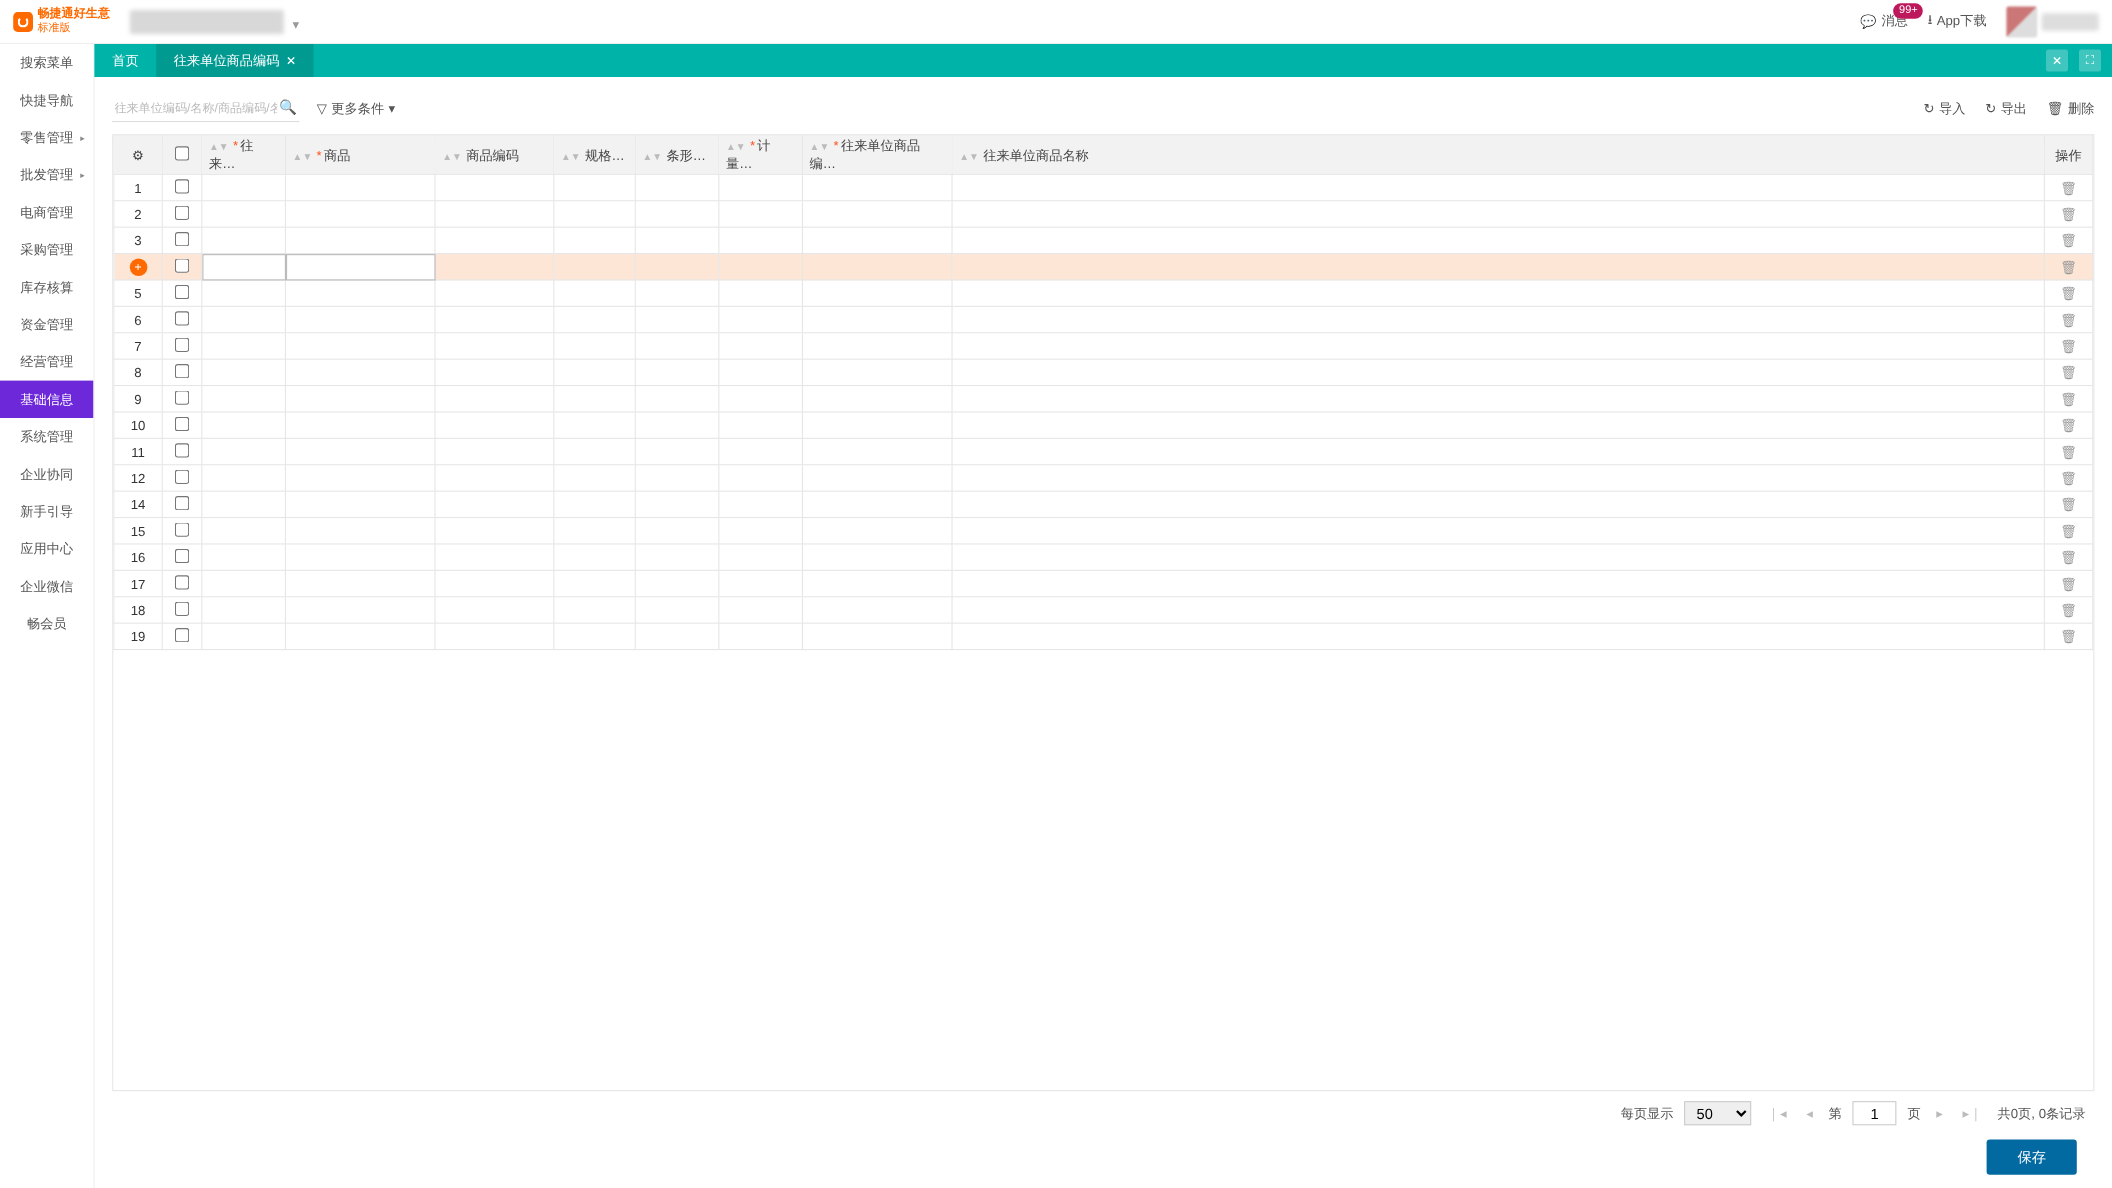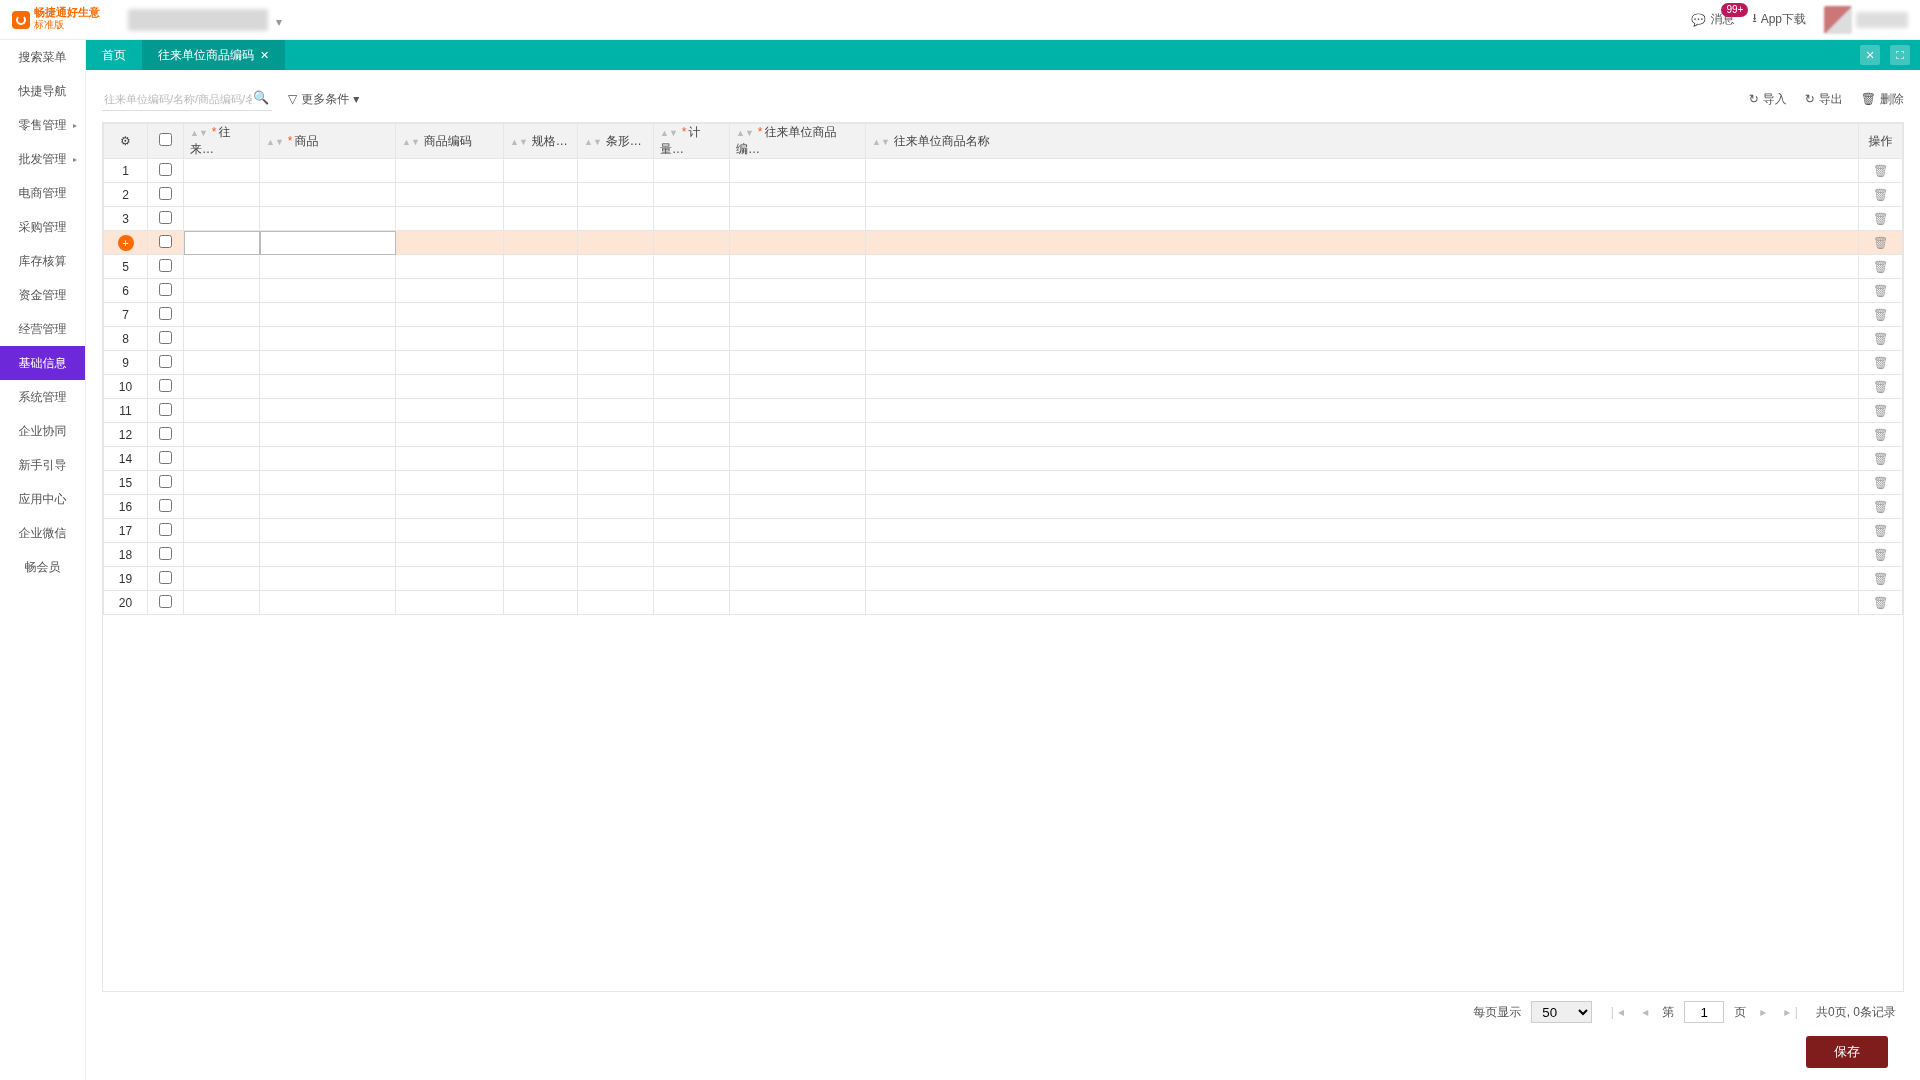--- a/index.html
+++ b/index.html
@@ -1,19 +1,19 @@
 <!DOCTYPE html>
 <html><head>
 <meta charset="utf-8">
 <style>
 * { margin:0; padding:0; box-sizing:border-box; font-family:"Microsoft YaHei",Arial,sans-serif; }
 body { background:#fff; font-size:12px; color:#333; overflow:hidden; }
 
 
-.topbar { height:40px; display:flex; align-items:center; padding:0 12px; border-bottom:1px solid #eee;gap:10px; }
+.topbar { height:40px; display:flex; align-items:center; padding:0 12px; border-bottom:1px solid #eee; }
 .logo { display:flex; align-items:center; gap:4px; }
 .logo-mark { width:18px; height:18px; background:#ff6a00; border-radius:4px; position:relative; }
 .logo-mark::after { content:""; position:absolute; inset:4px; border:2px solid #fff; border-radius:50%; border-top-color:transparent; }
 .logo-text { font-size:11px; color:#ff6a00; font-weight:bold; line-height:1; }
 .logo-sub { font-size:10px; color:#ff6a00; }
 .org-select { margin-left:18px; position:relative; }
 .org-blur { width:140px; height:22px; background:#d8d8d8; border-radius:2px; filter:blur(2px); }
 .org-caret { position:absolute; right:-14px; top:6px; color:#999; }
 .topbar-right { margin-left:auto; display:flex; align-items:center; gap:18px; }
 .tr-item { display:flex; align-items:center; gap:4px; cursor:pointer; color:#555; position:relative; }
@@ -69,21 +69,21 @@
 input[type=checkbox]{ cursor:pointer; }
 
 
 .pager { height:40px; display:flex; align-items:center; justify-content:flex-end; gap:10px; font-size:12px; color:#555; padding-right:8px; }
 .pager select { height:22px; border:1px solid #ccc; padding:0 18px 0 6px; }
 .pg-btn { color:#bbb; cursor:pointer; padding:0 4px; }
 .pg-input { width:40px; height:22px; border:1px solid #ccc; text-align:center; }
 
 
 .footer { height:48px; display:flex; align-items:center; justify-content:flex-end; padding:0 16px 8px; }
-.save-btn { background:#7f1d1d; color:#fff; border:none; padding:7px 28px; border-radius:3px; cursor:pointer; font-size:13px; }
+.save-btn { background:#0369a1; color:#fff; border:none; padding:7px 28px; border-radius:3px; cursor:pointer; font-size:13px; }
 
 
 .i { font-style:normal; }
 </style>
 </head>
 <body>
 
 <div class="topbar">
   <div class="logo">
     <div class="logo-mark"></div>
@@ -439,33 +439,20 @@
                 <td></td>
                 <td></td>
                 <td></td>
                 <td></td>
                 <td></td>
                 <td></td>
                 <td></td>
                 <td></td>
                 <td class="col-op"><span class="del-icon i">🗑</span></td>
               </tr>
-              <tr>
-                <td class="col-idx">20</td>
-                <td class="col-chk"><input type="checkbox" style=""></td>
-                <td></td>
-                <td></td>
-                <td></td>
-                <td></td>
-                <td></td>
-                <td></td>
-                <td></td>
-                <td></td>
-                <td class="col-op"><span class="del-icon i">🗑</span></td>
-              </tr>
             </tbody>
         </table>
       </div>
 
       <div class="pager">
         <span>每页显示</span>
         <select>
           <option>50</option>
         </select>
         <span class="pg-btn i">｜◂</span>

